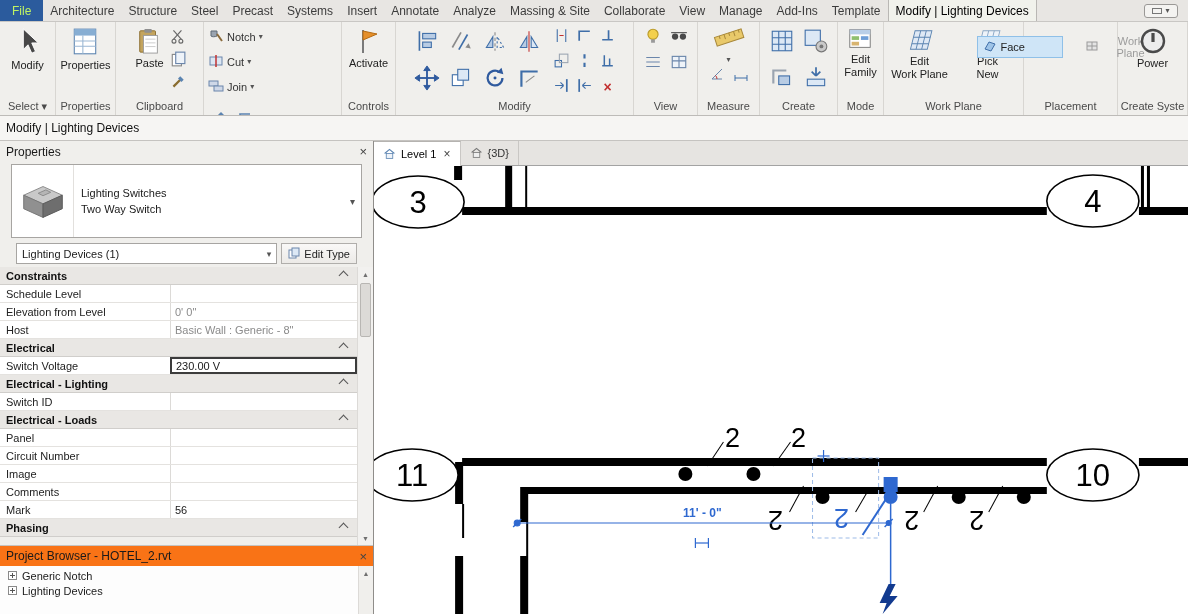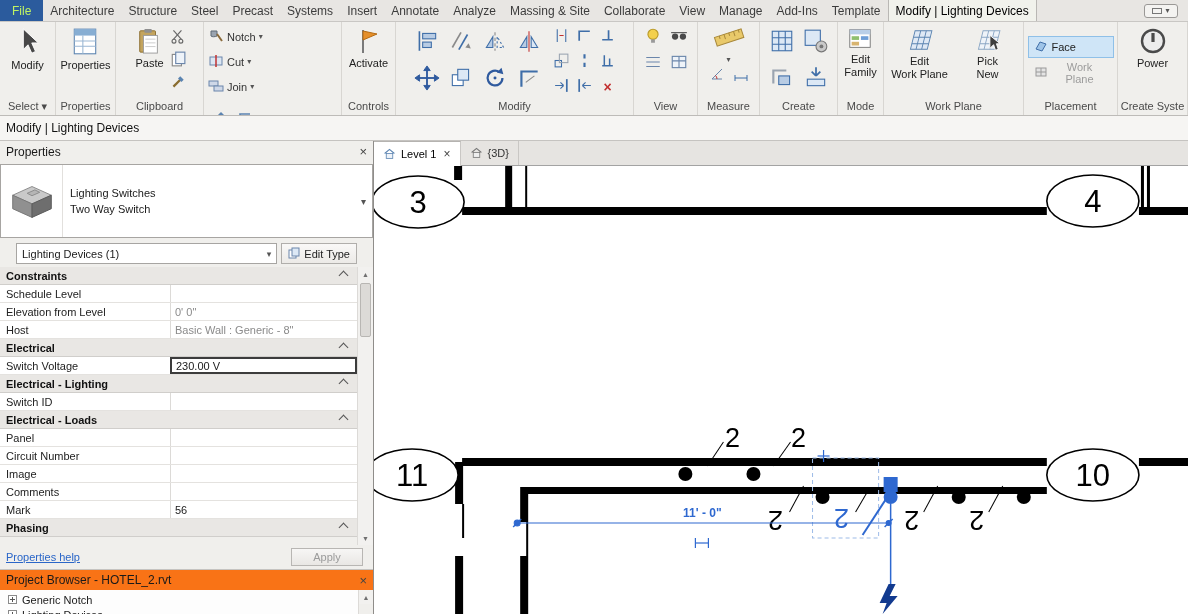--- a/index.html
+++ b/index.html
@@ -21,35 +21,35 @@
   .rg-l{height:16px;font-size:11px;color:#4a4a4a;text-align:center;line-height:14px;white-space:nowrap;overflow:hidden;padding:0 2px}
   .bb{display:flex;flex-direction:column;align-items:center;gap:1px;padding:2px 2px;font-size:11px;line-height:12px;color:#222;text-align:center;cursor:default}
   .bicon svg{display:block}
   .mrow{display:flex;align-items:center;gap:3px;height:25px;font-size:11px;color:#333;padding:0 2px}
   .caret{font-size:8px;color:#555}
   .igrid4{display:grid;grid-template-columns:repeat(4,34px);grid-auto-rows:37px;align-items:center;justify-items:center}
   .igrid3{display:grid;grid-template-columns:repeat(3,23px);grid-auto-rows:25px;align-items:center;justify-items:center}
   .igrid2{display:grid;grid-template-columns:repeat(2,26px);grid-auto-rows:36px;align-items:center;justify-items:center}
   .vcol{display:flex;flex-direction:column;align-items:center;gap:2px}
   .sicol{display:flex;flex-direction:column;gap:4px;padding-top:4px}
-  .optcol{display:flex;flex-direction:column;gap:4px;padding-top:12px}
+  .optcol{display:flex;flex-direction:row;gap:16px;padding-top:12px}
   .optbtn{display:flex;align-items:center;gap:4px;width:86px;height:22px;padding:0 5px;font-size:11px;border:1px solid transparent;background:transparent;color:#222;cursor:default}
   .optbtn.active{background:#cfe5f7;border-color:#8fc0e8}
   .optbtn.disabled{color:#9c9c9c}
   .redx{color:#c23030;font-weight:bold;font-size:14px;line-height:14px}
 
   
   .modebar{height:25px;background:#f6f5f3;border-bottom:1px solid #c5c3c0;display:flex;align-items:center;padding-left:6px;font-size:12px;color:#111}
 
   
   .main{position:absolute;top:141px;left:0;right:0;bottom:0;display:flex}
   .leftpane{flex:0 0 374px;width:374px;background:#f0efec;border-right:1px solid #8f8d8a;display:flex;flex-direction:column;overflow:hidden}
   .panel-hdr{height:21px;flex:0 0 21px;display:flex;align-items:center;padding:0 6px;color:#1a1a1a}
   .panel-hdr .x{margin-left:auto;color:#444;font-size:13px;cursor:default}
-  .type-selector{flex:0 0 74px;margin:2px 0;background:#fff;border:1px solid #a7a5a2;display:flex;align-items:center;position:relative}
+  .type-selector{flex:0 0 74px;margin:2px 11px;background:#fff;border:1px solid #a7a5a2;display:flex;align-items:center;position:relative}
   .preview{width:62px;height:100%;display:flex;align-items:center;justify-content:center;border-right:1px solid #e2e0dd}
   .type-text{padding-left:7px;font-size:11px;color:#1a1a1a;line-height:16px}
   .type-dd{margin-left:auto;margin-right:6px;color:#555;font-size:10px}
   .filter-row{flex:0 0 27px;display:flex;align-items:center;gap:4px;padding:2px 16px}
   .combo{flex:1;height:21px;background:#fff;border:1px solid #a7a5a2;display:flex;align-items:center;padding:0 5px;font-size:11px}
   .combo .dd{margin-left:auto;color:#555;font-size:9px}
   .edit-type{height:21px;display:flex;align-items:center;gap:4px;padding:0 6px;font-size:11px;background:linear-gradient(#f9f8f7,#eceae7);border:1px solid #b0aeab;color:#222;cursor:default}
   .prop-grid-wrap{flex:0 0 278px;display:flex;overflow:hidden}
   .prop-grid{flex:1;overflow:hidden;background:#f0efec}
   .pg-row{height:18px;display:flex;align-items:center;font-size:11px;border-bottom:1px solid #e4e2df}
@@ -594,24 +594,20 @@
             <span class="chev"></span>
           </div>
         </div>
       <div class="vscroll">
         <div class="sb-btn">▲</div>
         <div class="sb-thumb"></div>
         <div class="sb-btn bottom">▼</div>
       </div>
     </div>
 
-    <div class="props-footer">
-      <a class="help">Properties help</a>
-      <button class="apply">Apply</button>
-    </div>
 
     <div class="panel-hdr browser-hdr">
       <span>Project Browser - HOTEL_2.rvt</span>
       <span class="x">×</span>
     </div>
     <div class="tree">
       <div class="tree-items" id="browserTree">
           <div class="tree-item">
             <span class="expander"></span>
             <span>Generic Notch</span>

